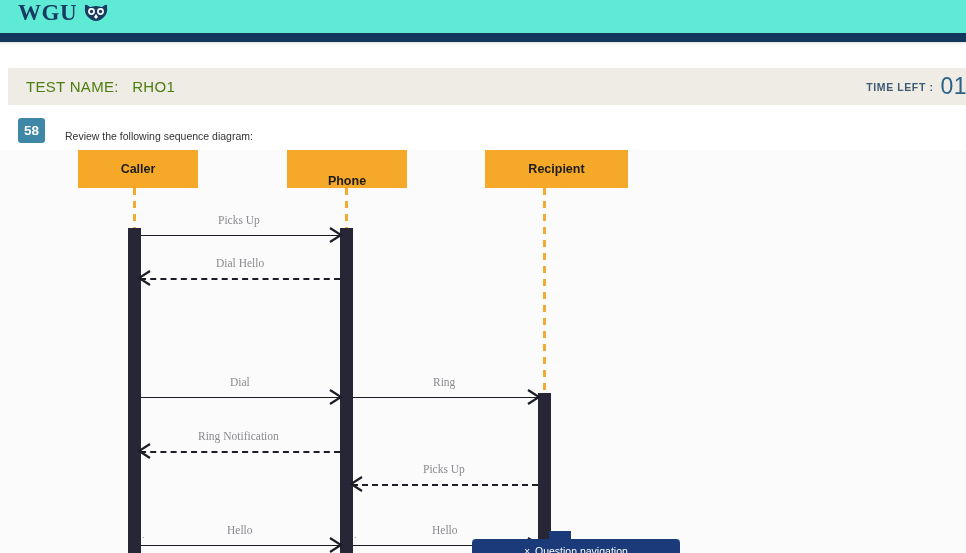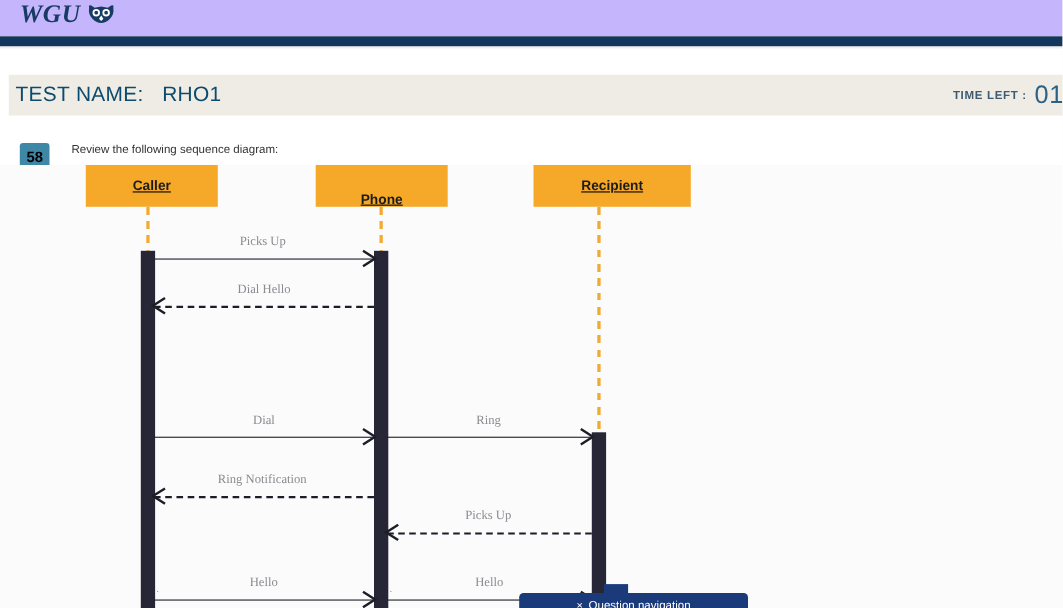--- a/index.html
+++ b/index.html
@@ -7,22 +7,21 @@
   html, body { width:966px; height:553px; overflow:hidden; }
   body {
     font-family:"Liberation Sans", sans-serif;
     background:#ffffff;
     position:relative;
   }
 
   
   .logo-strip {
     position:absolute; left:0; top:0; width:966px; height:33px;
-    background:#c4b5fd;
-    font-style:italic;
+    background:#5eead4;
   }
   .logo-wrap {
     position:absolute; left:18px; top:1px;
     display:flex; align-items:center; gap:6px;
   }
   .logo-text {
     font-family:"Liberation Serif", serif;
     font-weight:bold; font-size:23px; letter-spacing:0.5px;
     color:#173b63; line-height:1;
   }
@@ -37,62 +36,62 @@
     background:linear-gradient(to bottom, rgba(0,0,0,0.10), rgba(0,0,0,0));
   }
 
   
   .testbar {
     position:absolute; left:8px; top:68px; width:966px; height:37px;
     background:#eeece4;
     display:flex; align-items:center;
   }
   .test-name {
-    margin-left:6px;
-    font-size:19px; color:#0c4a6e; letter-spacing:0.3px;
+    margin-left:18px;
+    font-size:15px; color:#4d7c0f; letter-spacing:0.3px;
   }
   .timer-wrap {
     position:absolute; right:0px; top:0; height:37px;
     display:flex; align-items:center; gap:7px;
   }
   .timer-label {
     font-size:10.5px; color:#3f5a73; letter-spacing:0.6px; font-weight:bold;margin-left:20px;
   }
   .timer-value {
     font-size:23px; color:#2c6186; letter-spacing:0.5px;
     font-family:"Liberation Sans", sans-serif;
   }
 
   
   .prompt-row {
     position:absolute; left:18px; top:118px;
     display:flex; align-items:flex-start; gap:20px;
   }
   .qbadge {
     width:27px; height:25px; border-radius:3px;
-    background:#3f87a6; color:#000000;
+    background:#3f87a6; color:#ffffff;
     font-size:13.5px; font-weight:bold;
-    display:flex; align-items:center; justify-content:center;margin-top:12px;
+    display:flex; align-items:center; justify-content:center;
   }
   .prompt-text {
     font-size:10.5px; color:#333333; padding-top:12px;
   }
 
   
   .diagram {
     position:absolute; left:0; top:150px; width:966px; height:403px;
     background:#fbfbfc;
     overflow:hidden;
   }
   .diag-inner { position:absolute; left:0; top:0; width:966px; height:403px; }
 
   .actor-box {
     position:absolute; height:38px;
     background:#f6a928;
-    display:flex; align-items:center; justify-content:center;text-decoration:underline;
+    display:flex; align-items:center; justify-content:center;
   }
   .actor-box span {
     font-size:12.5px; font-weight:bold; color:#1c1c1c;
     font-family:"Liberation Sans", sans-serif;
   }
 
   .lifeline {
     position:absolute; width:3px;
     background:repeating-linear-gradient(to bottom,
        #f1ab32 0px, #f1ab32 7px, rgba(0,0,0,0) 7px, rgba(0,0,0,0) 13px);

